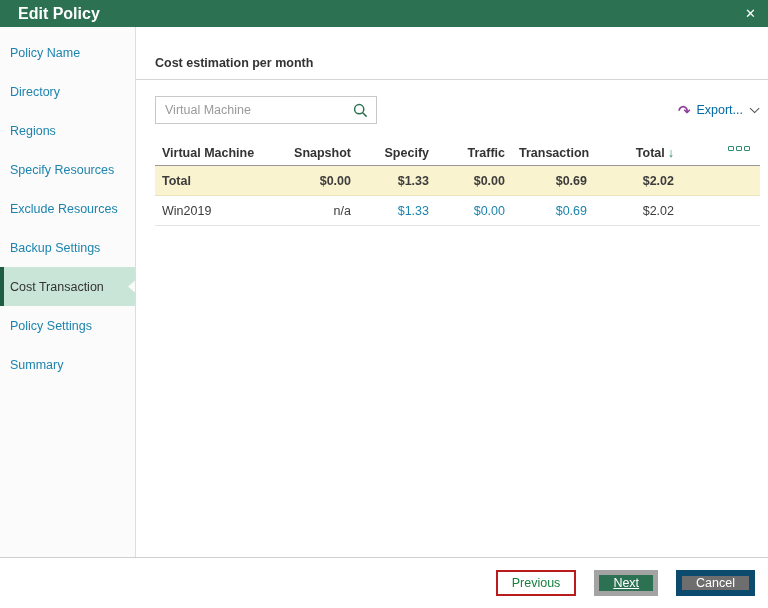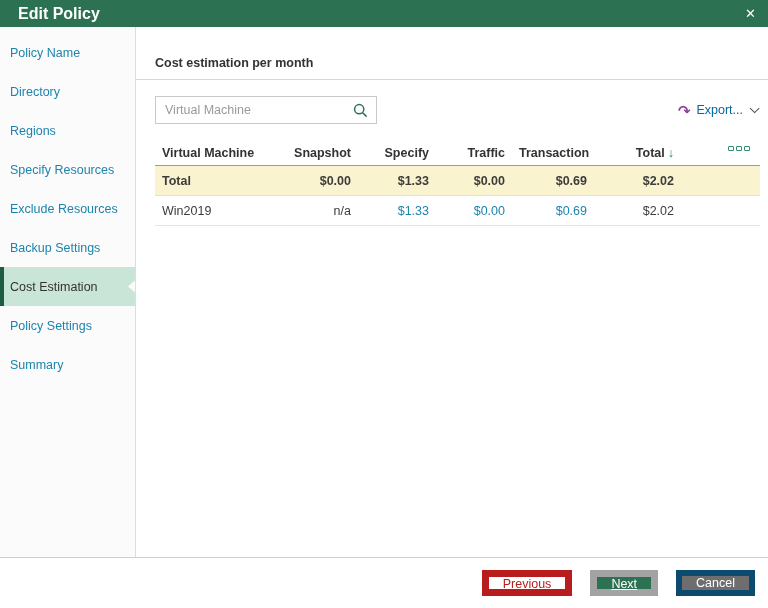--- a/index.html
+++ b/index.html
@@ -139,22 +139,22 @@
     padding-right: 13px;
   }
   .btn {
     height: 26px;
     min-width: 56px;
     padding: 0 14px;
     font: inherit;
     cursor: pointer;
     border: 1px solid transparent;
   }
-  .btn-previous { background: #fff; border: 7px solid #b91c1c; color: #b91c1c; }
-  .btn-next { background: #2b7152; border: 7px solid #a3a3a3; color: #fff; text-decoration: underline; }
+  .btn-previous { background: #fff; border: 2px solid #b91c1c; color: #15803d; }
+  .btn-next { background: #2b7152; border: 5px solid #a3a3a3; color: #fff; text-decoration: underline; }
   .btn-cancel { background: #6e6e6e; border: 6px solid #0c4a6e; color: #fff; }
 </style>
 </head>
 <body>
 
 <div class="titlebar">
   <span class="dlg-title">Edit Policy</span>
   <span class="close">✕</span>
 </div>
 
@@ -173,21 +173,21 @@
     <div class="side-item">
         <span>Specify Resources</span>
       </div>
     <div class="side-item">
         <span>Exclude Resources</span>
       </div>
     <div class="side-item">
         <span>Backup Settings</span>
       </div>
     <div class="side-item selected">
-        <span>Cost Estimation</span>
+        <span>Cost Transaction</span>
       </div>
     <div class="side-item">
         <span>Policy Settings</span>
       </div>
     <div class="side-item">
         <span>Summary</span>
       </div>
   </div>
 
   <div class="main">

